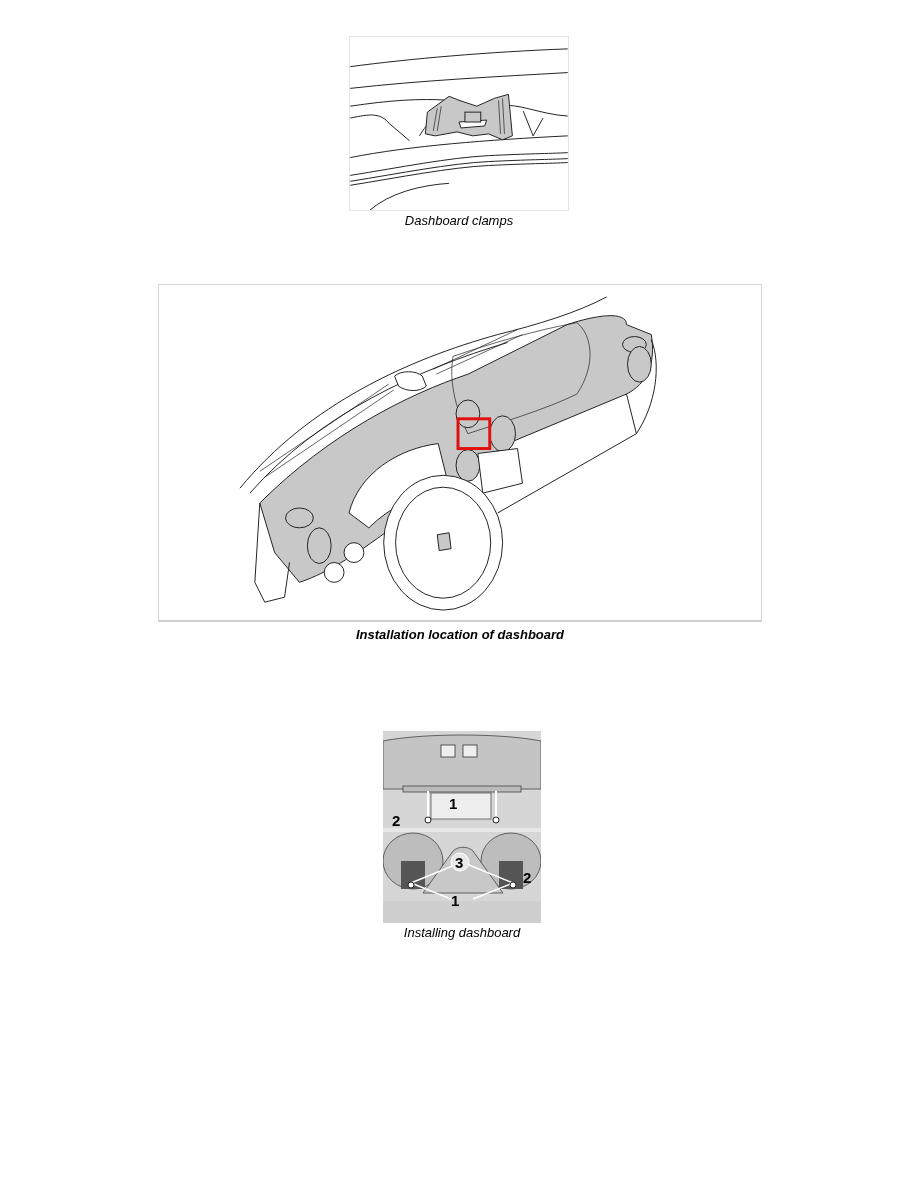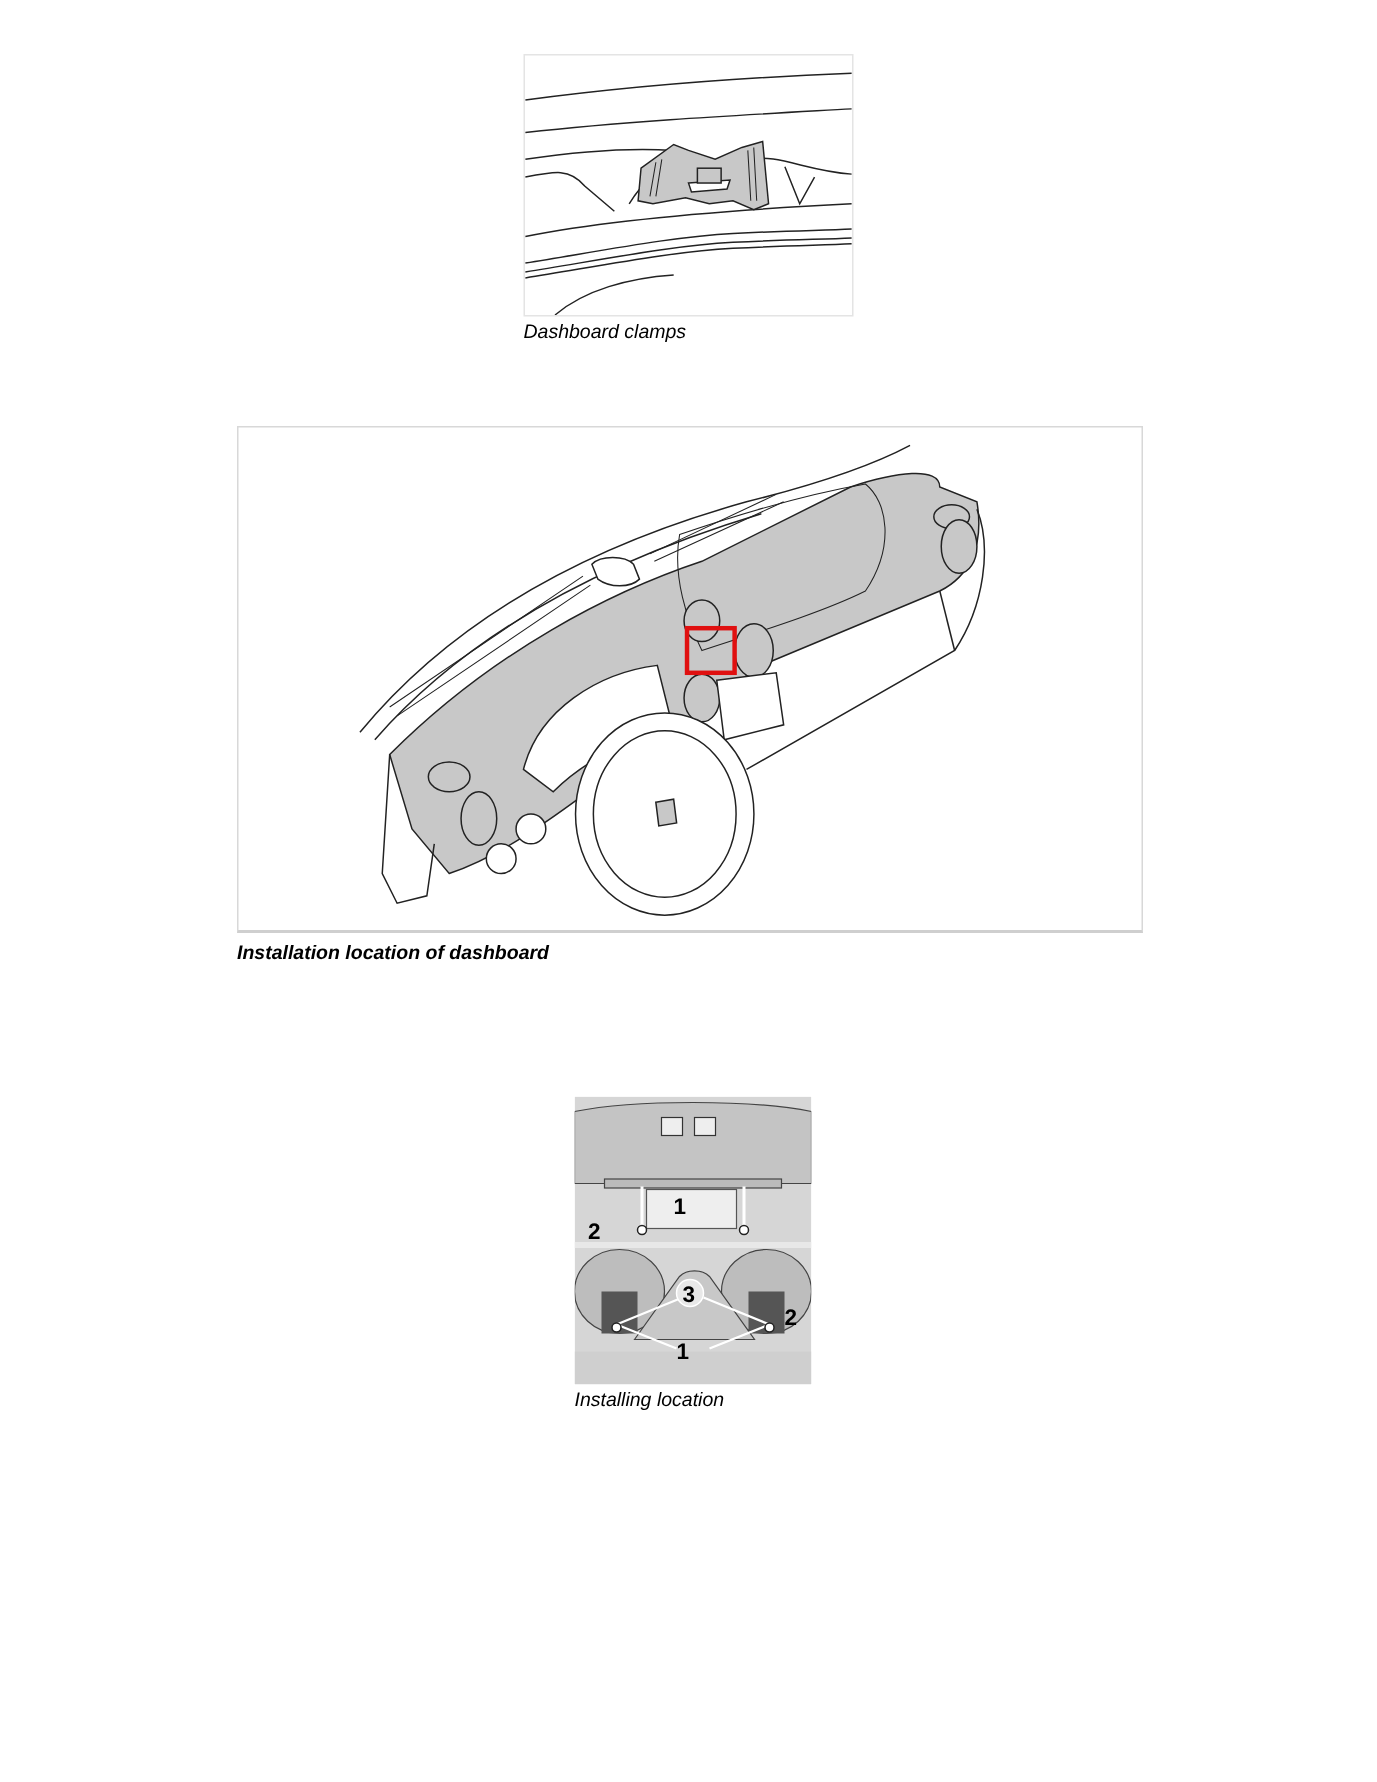--- a/index.html
+++ b/index.html
@@ -1,20 +1,20 @@
 <!DOCTYPE html>
 <html><head>
 <meta charset="utf-8">
 <style>
   html, body { margin: 0; padding: 0; background: #ffffff; }
   body { width: 918px; height: 1188px; position: relative; overflow: hidden;
          font-family: "Liberation Sans", sans-serif; color: #000; }
   .fig { position: absolute; box-sizing: border-box; background: #fff; overflow: hidden; }
   .fig svg { display: block; width: 100%; height: 100%; }
-  .caption { position: absolute; font-style: italic; font-size: 13px; 
+  .caption { position: absolute; font-style: italic; font-size: 13px; text-align: center;
              font-family: "Liberation Sans", sans-serif; white-space: nowrap; }
   #fig1 { left: 349px; top: 36px; width: 220px; height: 175px; border: 1px solid #e4e4e4; }
   #cap1 { left: 349px; top: 213px; width: 220px; }
   #fig2 { left: 158px; top: 284px; width: 604px; height: 338px; border: 1px solid #d8d8d8; border-bottom: 2px solid #cfcfcf; }
   #cap2 { left: 158px; top: 627px; width: 604px; font-weight: bold; }
   #fig3 { left: 383px; top: 731px; width: 158px; height: 192px; }
   #cap3 { left: 383px; top: 925px; width: 158px; }
   .ln { fill: none; stroke: #222; stroke-width: 1; }
   .lnt { fill: none; stroke: #222; stroke-width: 0.7; }
   .gray { fill: #c8c8c8; stroke: #222; stroke-width: 1; }
@@ -120,13 +120,13 @@
     <rect x="0" y="170" width="158" height="22" fill="#cfcfcf"></rect>
 
     <text x="66" y="78" font-family="Liberation Sans, sans-serif" font-weight="bold" font-size="15" fill="#000">1</text>
     <text x="9" y="95" font-family="Liberation Sans, sans-serif" font-weight="bold" font-size="15" fill="#000">2</text>
     <circle cx="77" cy="131" r="9" fill="#e8e8e8" stroke="#fff" stroke-width="1"></circle>
     <text x="72" y="137" font-family="Liberation Sans, sans-serif" font-weight="bold" font-size="15" fill="#000">3</text>
     <text x="68" y="175" font-family="Liberation Sans, sans-serif" font-weight="bold" font-size="15" fill="#000">1</text>
     <text x="140" y="152" font-family="Liberation Sans, sans-serif" font-weight="bold" font-size="15" fill="#000">2</text>
   </svg>
 </div>
-<div id="cap3" class="caption">Installing location</div>
+<div id="cap3" class="caption">Installing dashboard</div>
 
 </body></html>

